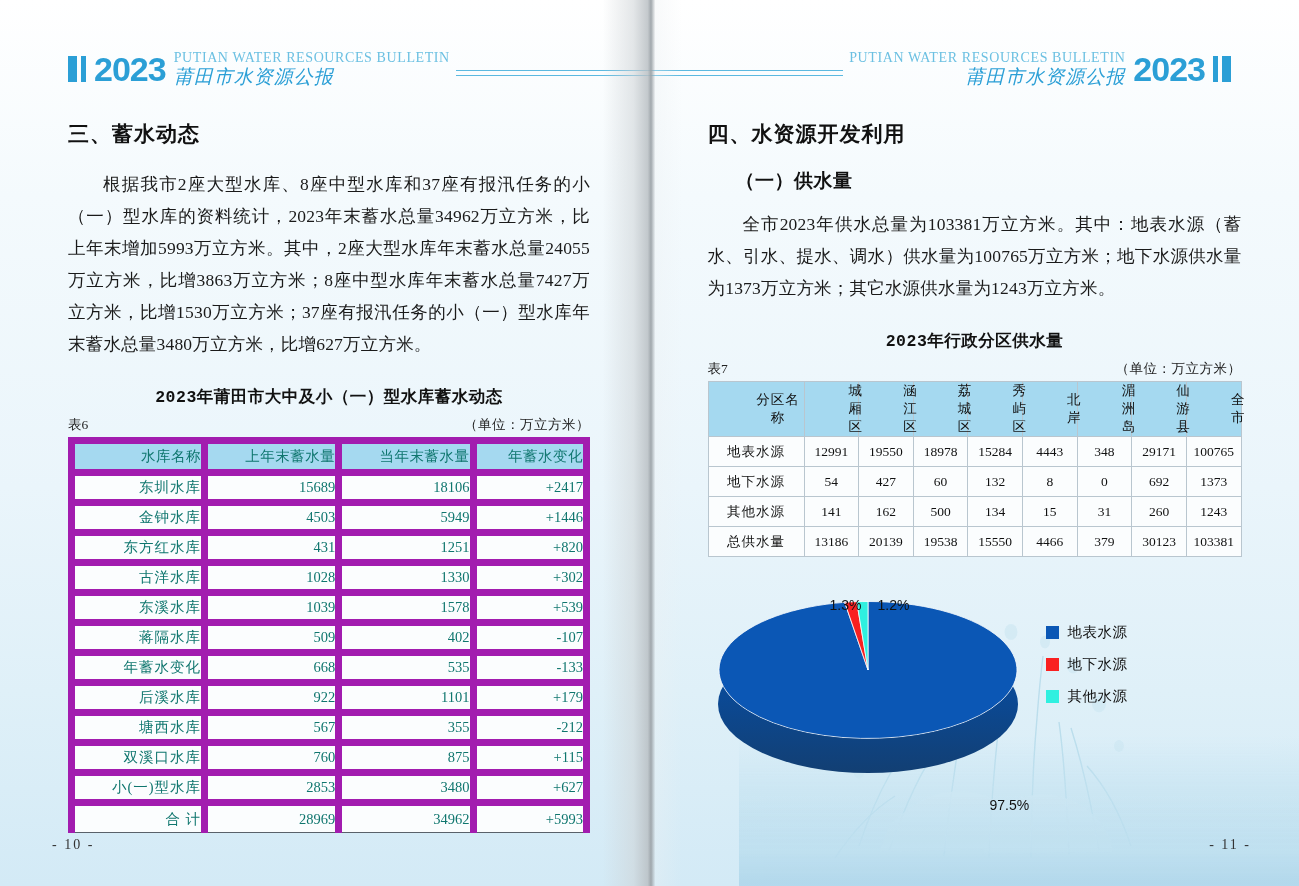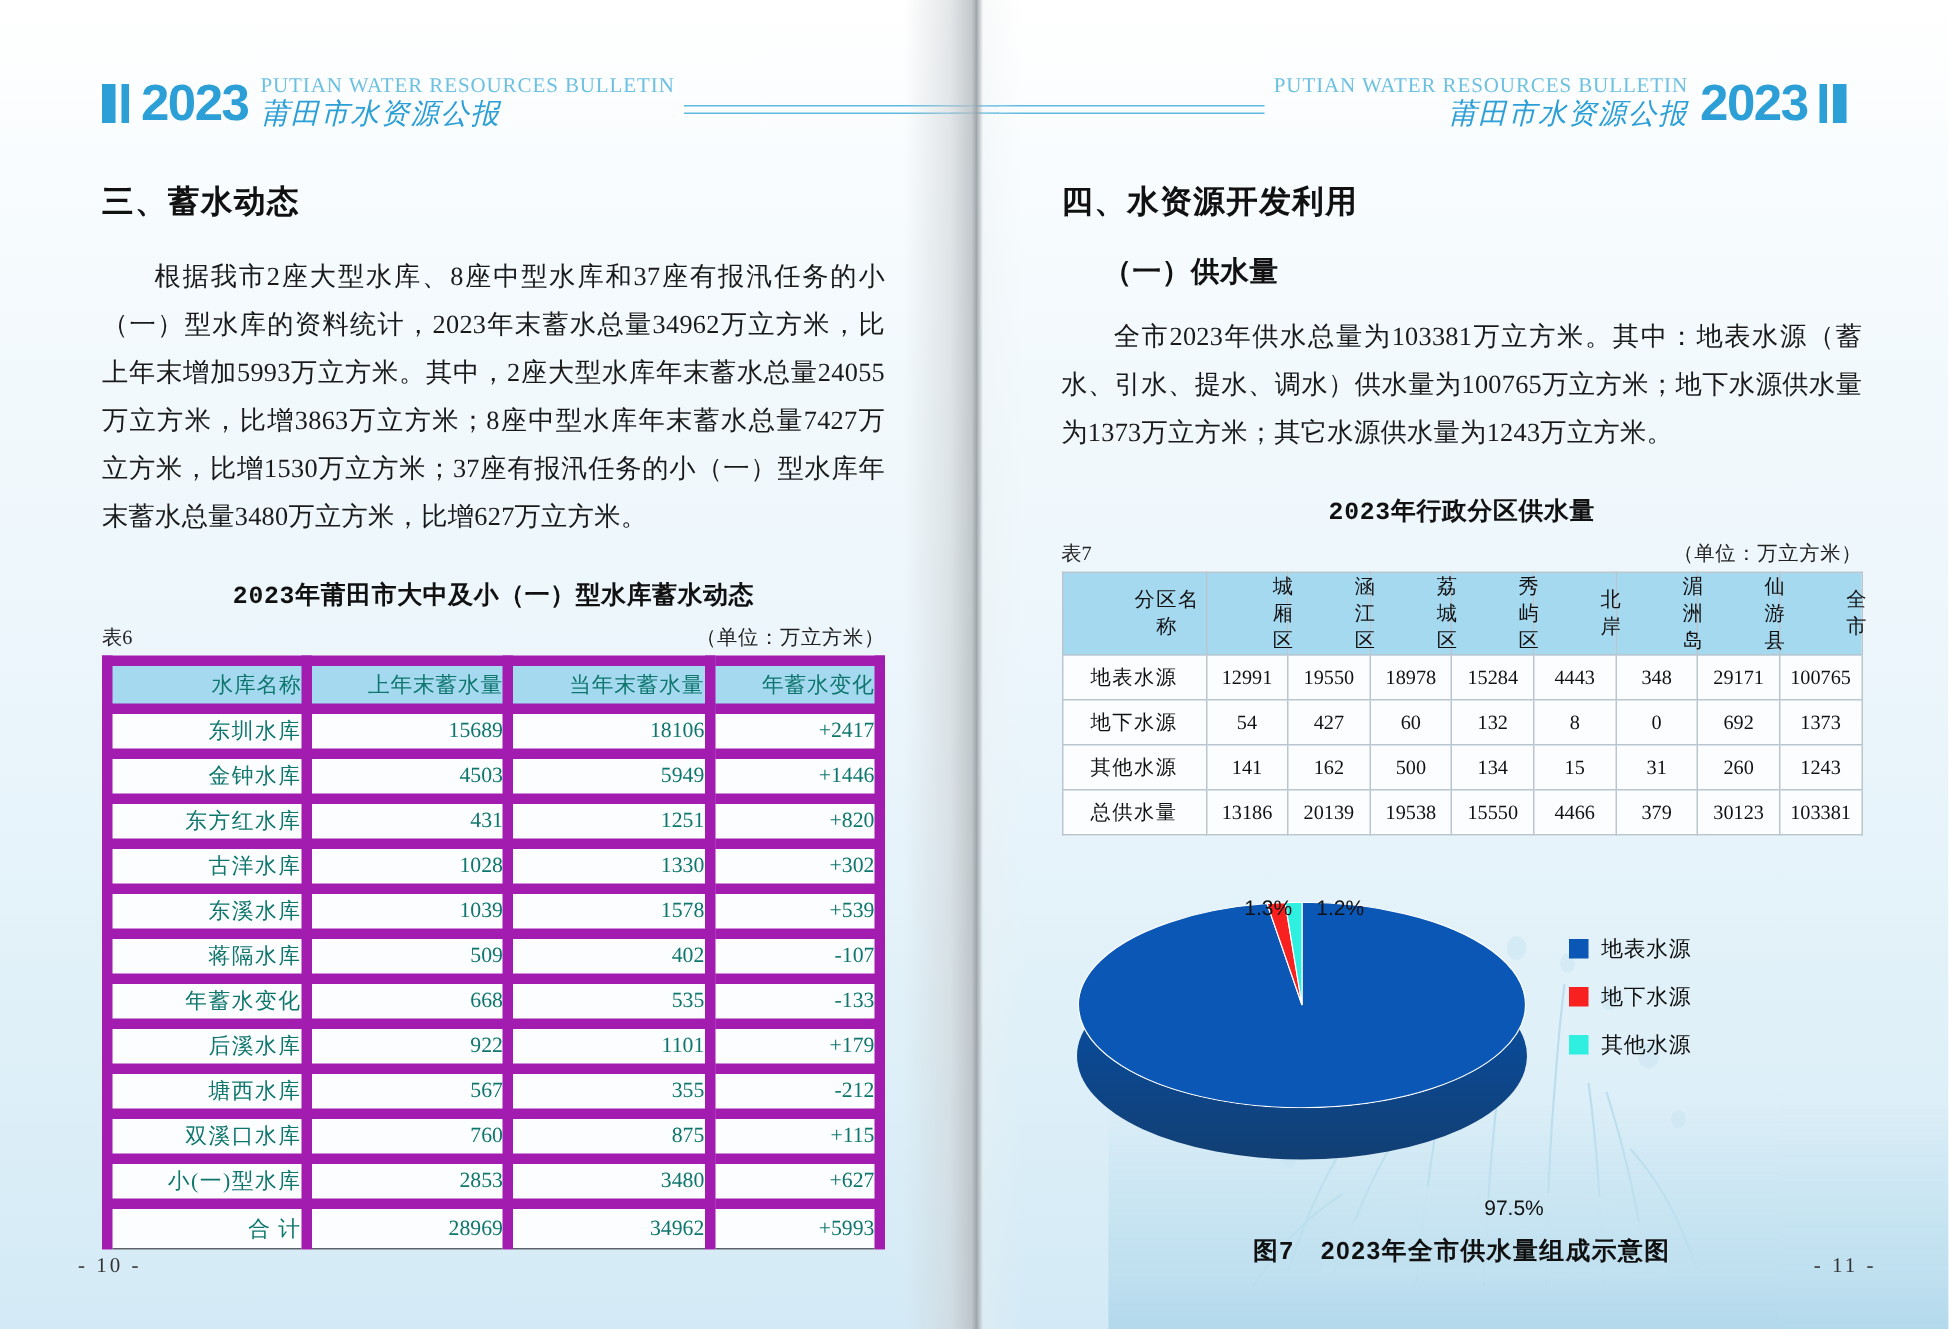--- a/index.html
+++ b/index.html
@@ -577,21 +577,20 @@
             <div class="legend-row">
               <span class="legend-swatch" style="background: rgb(249, 32, 32);"></span>
               <span class="legend-label">地下水源</span>
             </div>
             <div class="legend-row">
               <span class="legend-swatch" style="background: rgb(47, 240, 224);"></span>
               <span class="legend-label">其他水源</span>
             </div>
           </div>
 
-        <div class="fig-caption">图7　2023年全市供水量组成示意图</div>
       </div>
     </div>
 
     <div class="folio folio-right">- 11 -</div>
   </div>
 
   <div class="gutter"></div>
 </div>
 
 </body></html>

